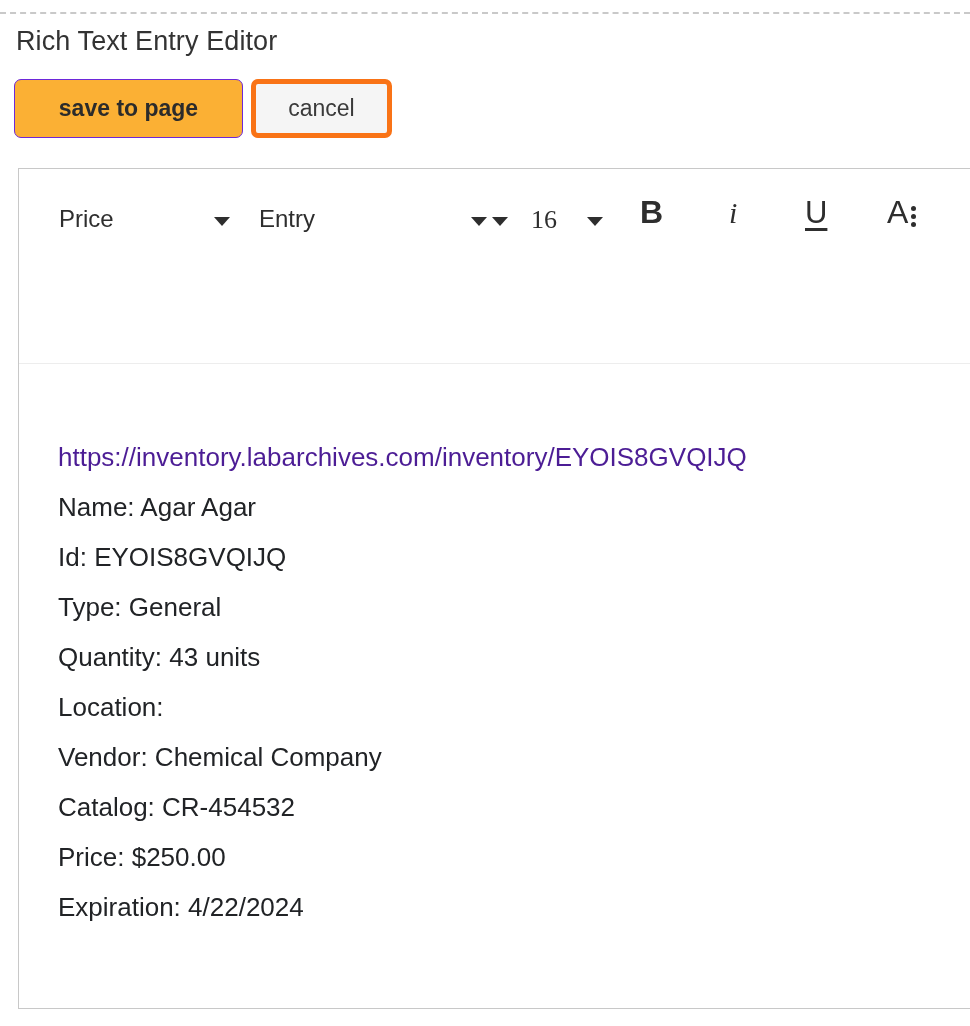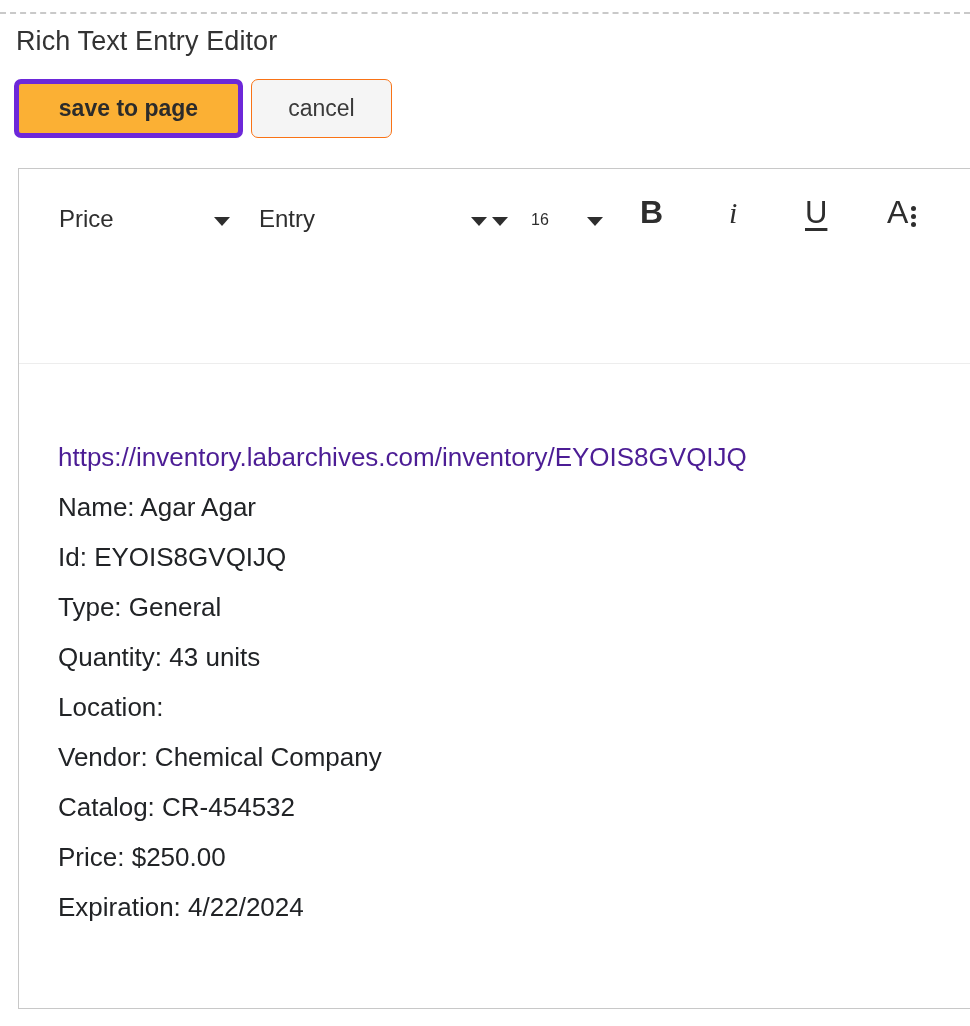--- a/index.html
+++ b/index.html
@@ -56,28 +56,28 @@
     box-sizing: border-box;
     display: inline-flex;
     align-items: center;
     justify-content: center;
     cursor: pointer;
     white-space: nowrap;
   }
   .btn-save {
     width: 229px;
     background: #fbb034;
-    border: 5px solid #6d28d9;
+    border: 1px solid #6d28d9;
     color: #2b2b2b;
     font-weight: bold;
   }
   .btn-cancel {
     width: 141px;
     background: #f5f5f5;
-    border: 1px solid #f97316;
+    border: 5px solid #f97316;
     color: #3a3a3a;
     font-weight: normal;
   }
 
   
   .editor {
     position: absolute;
     left: 18px;
     top: 168px;
     width: 1000px;   
@@ -98,21 +98,21 @@
     color: #2e2e2e;
     font-size: 24px;
     line-height: 30px;
     white-space: nowrap;
     cursor: pointer;
     user-select: none;
   }
 
   .tb-label-normal { left: 40px;  top: 35px; }
   .tb-label-arial  { left: 240px; top: 35px; }
-  .tb-label-size   { left: 512px; top: 36px; font-size: 16px; }
+  .tb-label-size   { left: 512px; top: 36px; font-size: 26px; font-family: Liberation Serif, serif; }
 
   .caret {
     position: absolute;
     width: 0;
     height: 0;
     border-left: 8px solid transparent;
     border-right: 8px solid transparent;
     border-top: 9px solid #2e2e2e;
     cursor: pointer;
   }

